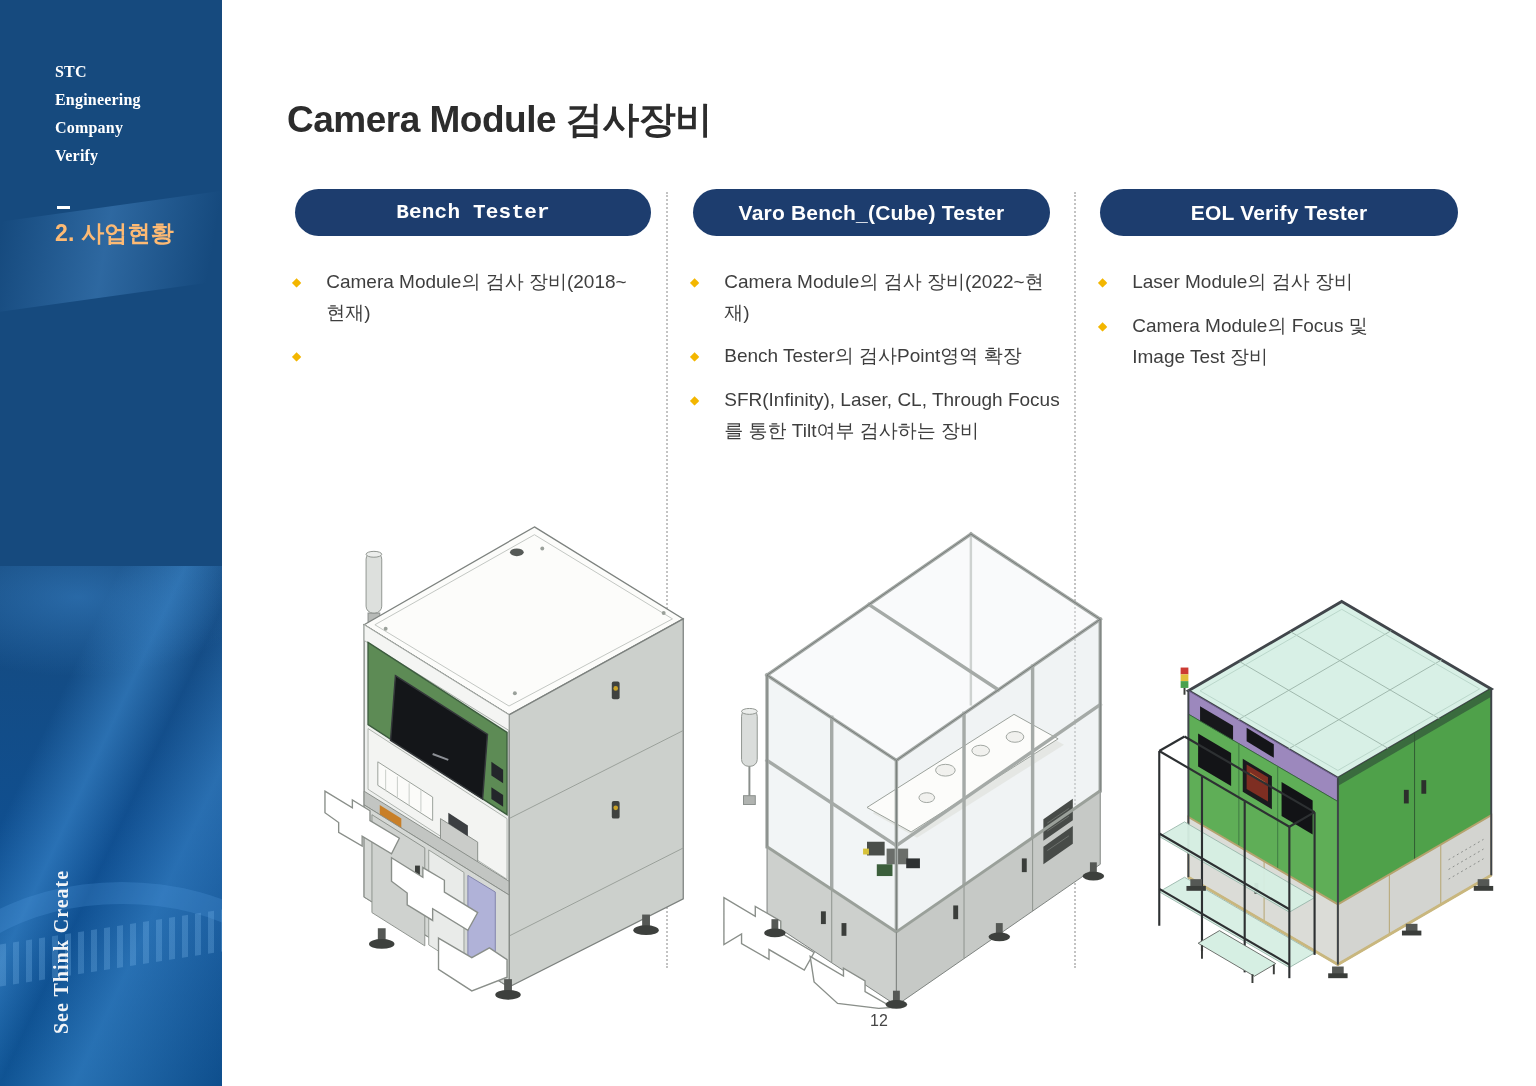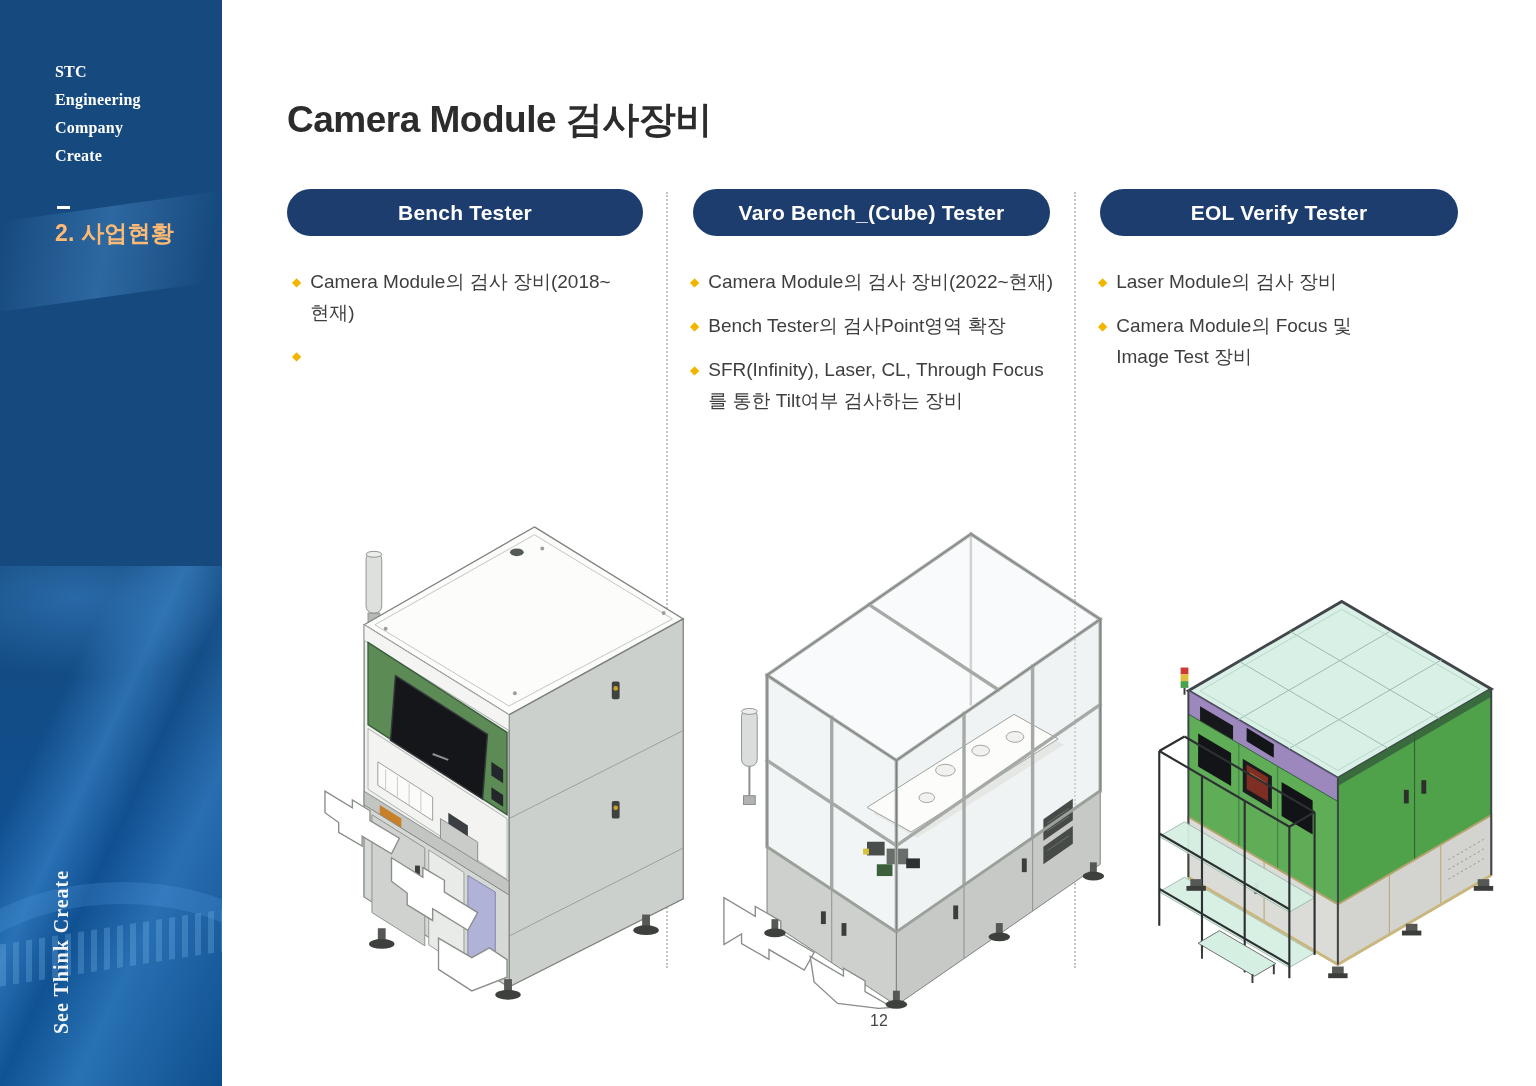--- a/index.html
+++ b/index.html
@@ -25,30 +25,30 @@
          font-size:16px;line-height:28px;letter-spacing:.2px;}
   .sec-dash{position:absolute;left:57px;top:206px;width:13px;height:3px;background:#ffffff;}
   .sec-title{position:absolute;left:55px;top:218px;color:#fdba74;font-weight:700;font-size:23px;letter-spacing:.2px;}
   .tagline{position:absolute;left:50px;bottom:52px;height:195px;color:#f2f4f7;
            font-family:"Liberation Serif","DejaVu Serif",serif;font-weight:700;font-size:20px;letter-spacing:1px;
            writing-mode:vertical-rl;transform:rotate(180deg);}
   
   .title{position:absolute;left:287px;top:70px;font-size:37px;font-weight:700;color:#2c2c2c;letter-spacing:-.5px;}
   .pill{position:absolute;top:189px;height:47px;line-height:47px;border-radius:26px;background:#1d3d6e;
         color:#ffffff;text-align:center;font-size:21px;font-weight:600;letter-spacing:.2px;}
-  .pill.c1{left:287px;width:356px;}
+  .pill.c1{left:295px;width:356px;font-family:Liberation Mono, monospace;}
   .pill.c2{left:693px;width:357px;}
   .pill.c3{left:1100px;width:358px;}
   .bullets{position:absolute;top:266px;}
   .bullets.c1{left:292px;width:360px;}
   .bullets.c2{left:690px;width:372px;}
   .bullets.c3{left:1098px;width:368px;}
   .bullet{display:flex;gap:9px;margin-bottom:12px;font-size:19px;line-height:31px;color:#3e3e3e;}
   .diamond{flex:none;color:#f3b600;font-size:12px;line-height:31px;margin-top:1px;}
-  .btext{white-space:pre-wrap;}
+  .btext{white-space:pre-wrap;margin-left:16px;}
   .vdiv{position:absolute;top:192px;height:776px;width:0;border-left:2px dotted #c3c3c3;}
   .vdiv.d1{left:666px;} .vdiv.d2{left:1074px;}
   .fig{position:absolute;}
   .fig.f1{left:283px;top:492px;width:372px;height:492px;}
   .fig.f2{left:680px;top:487px;width:392px;height:506px;}
   .fig.f3{left:1106px;top:570px;width:376px;height:398px;}
   .fig svg{display:block;width:100%;height:100%;}
   .pagenum{position:absolute;left:222px;width:1314px;top:1012px;text-align:center;font-size:16px;color:#454545;}
 </style>
 </head>
@@ -58,21 +58,21 @@
 
   <aside class="sidebar">
     <div class="sb-streak"></div>
     <div class="sb-photo"></div>
     <div class="sb-comb"></div>
     <div class="sb-arc"></div>
     <div class="brand">
       <div>STC</div>
       <div>Engineering</div>
       <div>Company</div>
-      <div>Create</div>
+      <div>Verify</div>
     </div>
     <div class="sec-dash"></div>
     <div class="sec-title">2. 사업현황</div>
     <div class="tagline">See Think Create</div>
   </aside>
 
   <h1 class="title">Camera Module 검사장비</h1>
 
   <div class="pill c1">Bench Tester</div>
   <div class="pill c3">EOL Verify Tester</div>

